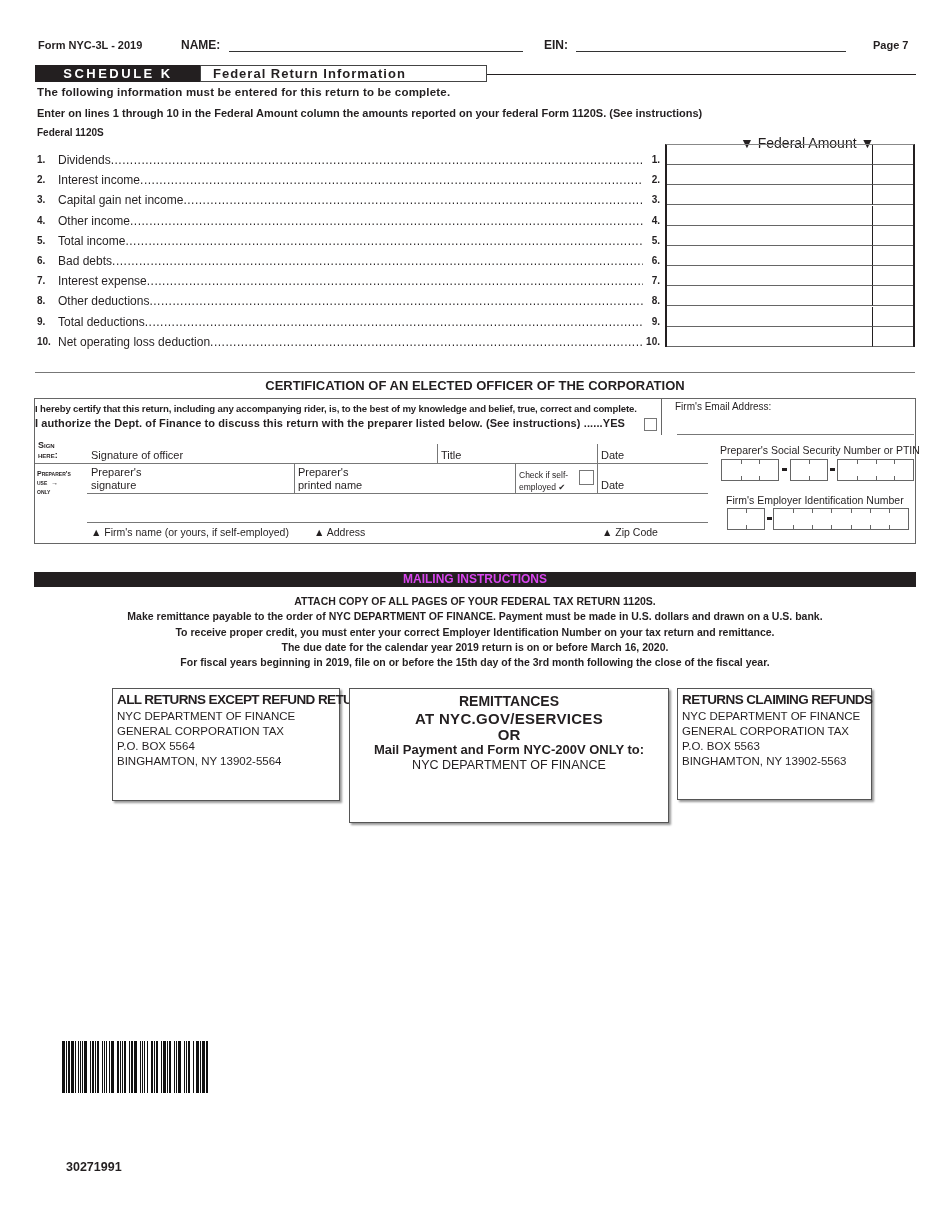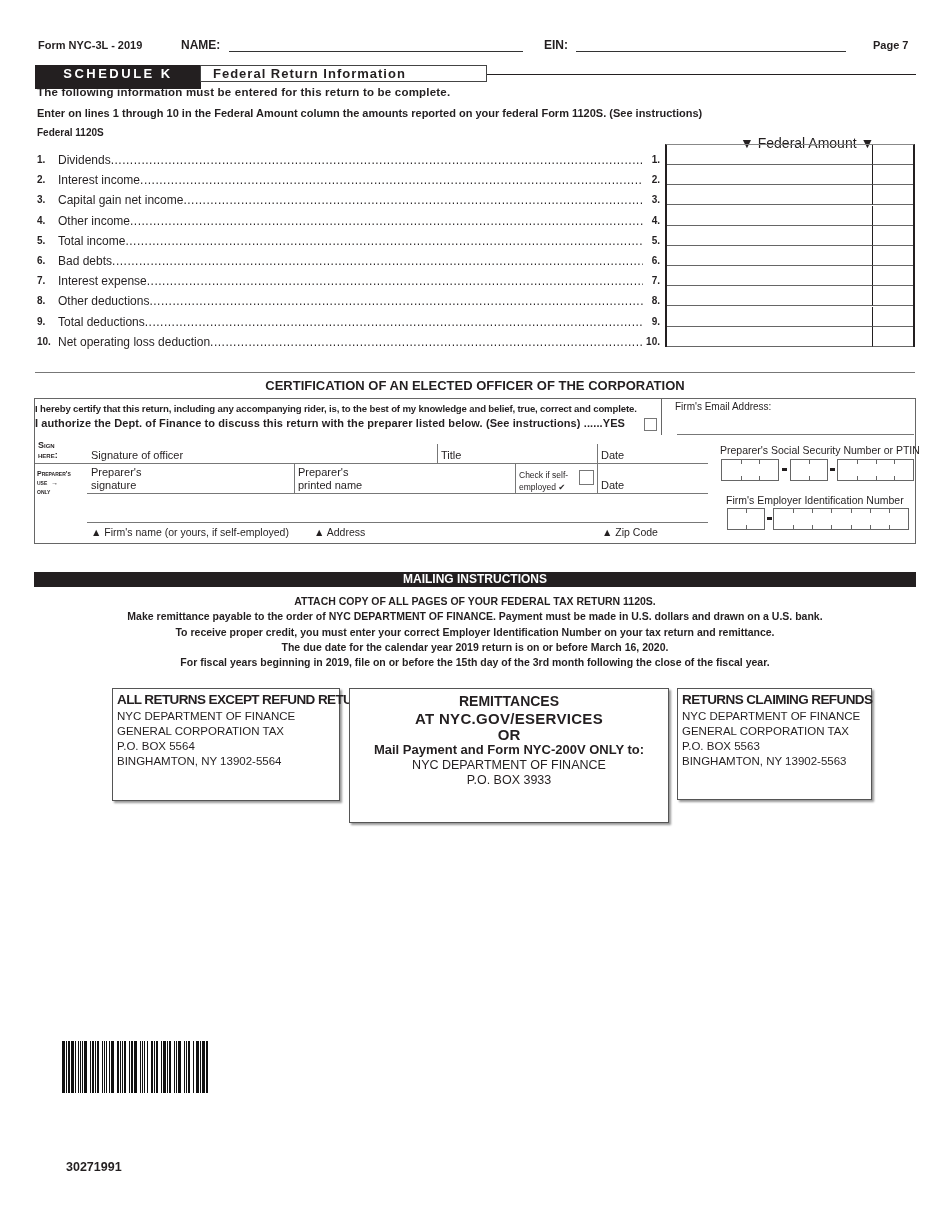--- a/index.html
+++ b/index.html
@@ -9,21 +9,21 @@
 
   
   .hdr-form { left: 38px; top: 39px; font-size: 11px; font-weight: bold; }
   .hdr-name-lbl { left: 181px; top: 38px; font-size: 12px; font-weight: bold; }
   .hdr-name-line { left: 229px; top: 51px; width: 294px; border-bottom: 1px solid #333; height: 1px; }
   .hdr-ein-lbl { left: 544px; top: 38px; font-size: 12px; font-weight: bold; }
   .hdr-ein-line { left: 576px; top: 51px; width: 270px; border-bottom: 1px solid #333; height: 1px; }
   .hdr-page { left: 873px; top: 39px; font-size: 11px; font-weight: bold; }
 
   
-  .sched-k { left: 35px; top: 65px; width: 166px; height: 24px; background: #231f20; color: #fff; font-size: 13px; font-weight: bold; letter-spacing: 2.5px; text-align: center; line-height: 17px; }
+  .sched-k { left: 35px; top: 65px; width: 166px; height: 17px; background: #231f20; color: #fff; font-size: 13px; font-weight: bold; letter-spacing: 2.5px; text-align: center; line-height: 17px; }
   .sched-title { left: 200px; top: 65px; width: 287px; height: 17px; border: 1px solid #444; font-size: 13px; font-weight: bold; letter-spacing: 1px; line-height: 15px; padding-left: 12px; background: #fff; }
   .sched-rule { left: 487px; top: 74px; width: 429px; border-top: 1.5px solid #231f20; height: 1px; }
   .intro1 { left: 37px; top: 86px; font-size: 11.5px; font-weight: bold; letter-spacing: 0.2px; }
   .intro2 { left: 37px; top: 107px; font-size: 11px; font-weight: bold; }
   .fed1120 { left: 37px; top: 127px; font-size: 10px; font-weight: bold; }
   .fedamt { left: 740px; top: 135px; font-size: 14px; font-weight: normal; }
 
   
   .line-row { left: 37px; height: 20px; width: 625px; font-size: 12px; }
   .line-row .num { position: absolute; left: 0; top: 4px; font-size: 10px; font-weight: bold; }
@@ -50,21 +50,21 @@
   .lbl12 { font-size: 11px; }
   .hline { height: 1px; background: #777; }
   .vline { width: 1px; background: #777; }
   .ssn-lbl { left: 720px; top: 444px; font-size: 10.5px; }
   .ein-lbl { left: 726px; top: 494px; font-size: 10.5px; }
   .cbox { border: 1px solid #666; height: 22px; }
   .dash { width: 5px; height: 3px; background: #231f20; }
   .selfemp-box { left: 579px; top: 470px; width: 15px; height: 15px; border: 1px solid #777; }
 
   
-  .mail-bar { left: 34px; top: 572px; width: 882px; height: 15px; background: #231f20; color: #ffffff; font-size: 12px; font-weight: bold; text-align: center; line-height: 15px; }
+  .mail-bar { left: 34px; top: 572px; width: 882px; height: 15px; background: #231f20; color: #d946ef; font-size: 12px; font-weight: bold; text-align: center; line-height: 15px; }
   .mail-line { left: 34px; width: 882px; text-align: center; font-size: 10.5px; font-weight: bold; }
   .addr-box { border: 1px solid #555; box-shadow: 2px 2px 2px #999; background: #fff; }
   .addr-head { font-size: 13.5px; font-weight: bold; letter-spacing: -0.6px; padding: 3px 0 0 4px; white-space: nowrap; }
   .addr-lines { font-size: 11.5px; line-height: 15px; padding: 2px 0 0 4px; }
   .remit { text-align: center; }
   .barcode { left: 62px; top: 1041px; height: 52px; display: flex; align-items: stretch; }
   .barcode span { display: block; background: #111; height: 52px; }
   .form-id { left: 66px; top: 1160px; font-size: 12.5px; font-weight: bold; }
 </style>
 </head>
@@ -279,21 +279,20 @@
     </div>
 </div>
 
 <div class="abs addr-box remit" style="left:349px;top:688px;width:320px;height:135px;padding-top:4px;">
   <div style="font-size:14px;font-weight:bold;line-height:17px;">REMITTANCES</div>
   <div style="font-size:15px;font-weight:bold;line-height:17px;letter-spacing:0.3px;">AT NYC.GOV/ESERVICES</div>
   <div style="font-size:15px;font-weight:bold;line-height:15px;">OR</div>
   <div style="font-size:13px;font-weight:bold;line-height:16px;">Mail Payment and Form NYC-200V ONLY to:</div>
   <div id="remit-lines" style="font-size:12.5px;line-height:15px;">
       <div>NYC DEPARTMENT OF FINANCE</div>
-      <div>P.O. BOX 3933</div>
     </div>
 </div>
 
 <div class="abs addr-box" style="left:677px;top:688px;width:195px;height:112px;">
   <div class="addr-head">RETURNS CLAIMING REFUNDS</div>
   <div class="addr-lines" id="refunds-lines">
       <div>NYC DEPARTMENT OF FINANCE</div>
       <div>GENERAL CORPORATION TAX</div>
       <div>P.O. BOX 5563</div>
       <div>BINGHAMTON, NY 13902-5563</div>

